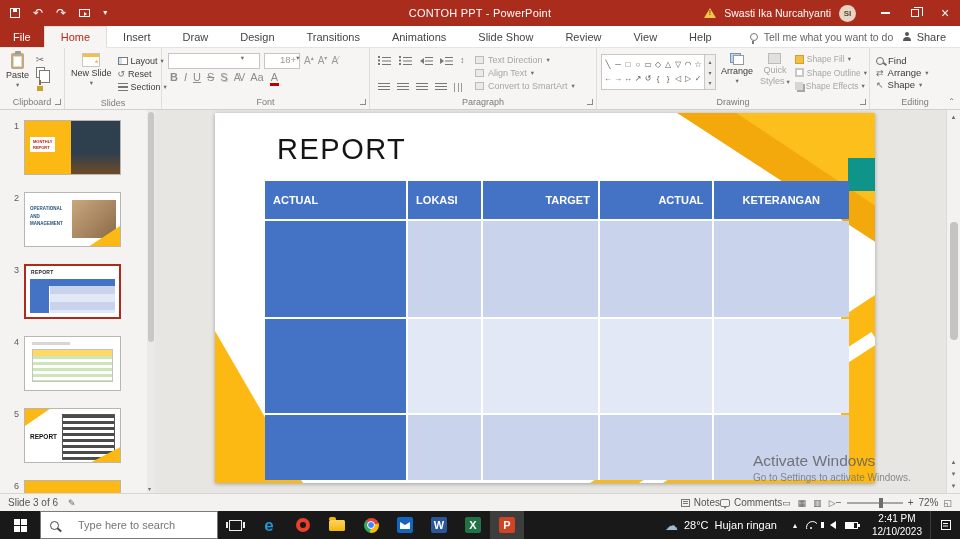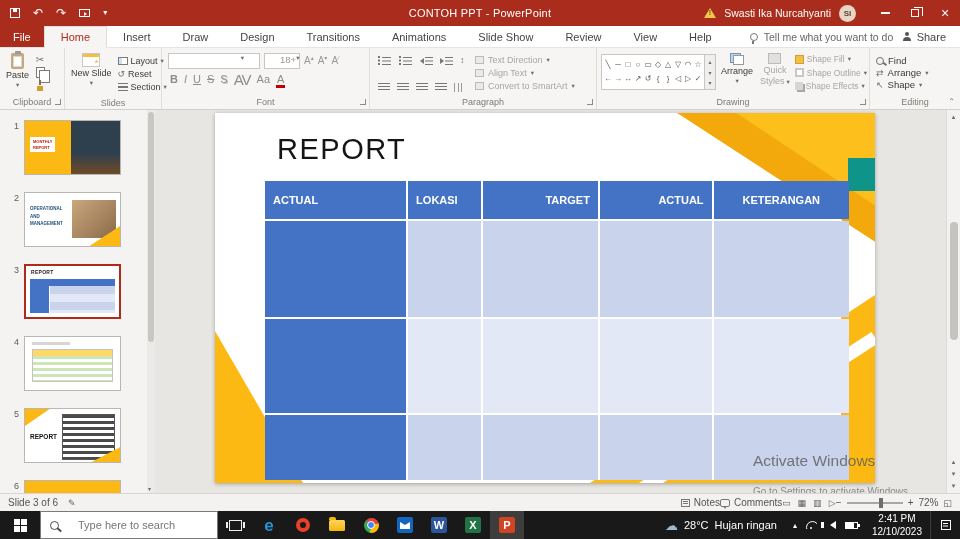--- a/index.html
+++ b/index.html
@@ -53,21 +53,21 @@
 .combo{background:#fff;border:1px solid #c8c6c4;height:16px;display:flex;align-items:flex-start;justify-content:space-between;padding:0 15px;font-size:9.5px;color:#9b9997}
 .fbtn{font-size:10px;color:#9b9997;display:inline-flex;align-items:flex-start;line-height:1}
 .fbtn .sup{font-size:6px;margin-top:-1px}
 .fontrow{display:flex;align-items:center;gap:4px}
 .fmt-letter{font-size:11px;color:#8f8d8a;padding:0 2px;line-height:1}
 .fmt-letter.b{font-weight:bold}
 .fmt-letter.i{font-style:italic}
 .fmt-letter.u{text-decoration:underline}
 .fmt-letter.st{text-decoration:line-through}
 .fmt-letter.sh{text-shadow:1px 1px 0 #c4c2c0}
-.fmt-letter.sp{font-size:15px;letter-spacing:-1px}
+.fmt-letter.sp{font-size:10px;letter-spacing:-1px}
 .color-a{position:relative;padding:0 3px;font-size:11px;color:#8f8d8a;line-height:1}
 .color-a::after{content:"";position:absolute;left:2px;right:2px;bottom:-3px;height:3px;background:#c00000}
 .vcol{display:flex;flex-direction:column;gap:3px;align-items:stretch}
 
 
 .ic-list{position:relative;width:14px;height:10px;display:inline-block}
 .ic-list::before{content:"";position:absolute;left:0;top:1px;width:2px;height:2px;background:#777;box-shadow:0 3.5px 0 #777,0 7px 0 #777}
 .ic-list::after{content:"";position:absolute;left:4px;top:1.5px;width:9px;height:1px;background:#777;box-shadow:0 3.5px 0 #777,0 7px 0 #777}
 .ic-ind{position:relative;width:13px;height:10px;display:inline-block}
 .ic-ind::after{content:"";position:absolute;left:5px;top:1.5px;width:8px;height:1px;background:#777;box-shadow:0 3.5px 0 #777,0 7px 0 #777}
@@ -159,21 +159,21 @@
 .cell-b{background:#e2e8f5}
 .tri-tr{position:absolute;left:70%;top:0;width:30%;height:35%;background:#f3a90c;clip-path:polygon(0 0,100% 0,100% 100%);z-index:1}
 .tr-stripe{position:absolute;left:70.5%;top:2px;width:260px;height:7px;background:#fff;transform-origin:left top;transform:rotate(33deg);z-index:1}
 .tri-tr2{position:absolute;left:79%;top:0;width:21%;height:25%;background:#fdbf1c;clip-path:polygon(0 0,100% 0,100% 100%);z-index:1}
 .teal-rect{position:absolute;right:0;top:45px;width:27px;height:33px;background:#0e9488;z-index:2}
 .tri-bl{position:absolute;left:0;bottom:0;width:88px;height:152px;background:#fdb913;clip-path:polygon(0 0,0 100%,100% 100%);z-index:1}
 .tri-br{position:absolute;right:0;bottom:0;width:285px;height:188px;background:#fdb913;clip-path:polygon(100% 0,100% 100%,0 100%);z-index:1}
 .br-stripe{position:absolute;right:0;bottom:139px;width:310px;height:13px;background:#fff;transform-origin:right center;transform:rotate(-33deg);z-index:1}
 .watermark{position:absolute;left:598px;top:342px;z-index:6;color:rgba(90,90,90,.8);pointer-events:none;white-space:nowrap}
 .wm1{font-size:15.5px}
-.wm2{font-size:10px;color:rgba(105,105,105,.75);margin-top:16px}
+.wm2{font-size:10px;color:rgba(105,105,105,.75);margin-top:2px}
 .v-scroll{position:absolute;right:0;top:0;bottom:0;width:14px;background:#f3f2f0;border-left:1px solid #dddbd8;font-size:7px;color:#6f6d6a;text-align:center}
 .vs-arrow-top{position:absolute;top:3px;left:0;right:0}
 .vs-thumb{position:absolute;top:112px;left:2.5px;width:8px;height:118px;background:#c6c4c1;border-radius:4px}
 .vs-bottom{position:absolute;bottom:3px;left:0;right:0;display:flex;flex-direction:column;align-items:center;gap:4px}
 
 
 .statusbar{height:18px;background:#f3f2f0;border-top:1px solid #d8d6d3;display:flex;align-items:center;font-size:10px;color:#565452;padding:0 8px;gap:10px}
 .sb-right{margin-left:auto;display:flex;align-items:center;}
 .sb-item{display:flex;align-items:center;gap:4px}
 .ic-note{width:9px;height:8px;border:1px solid #777;position:relative;flex:none}

